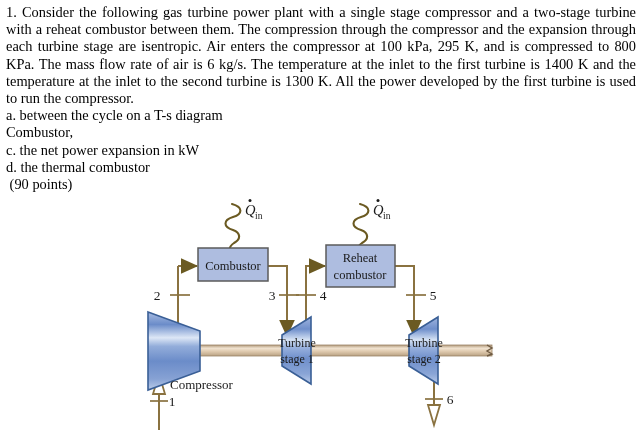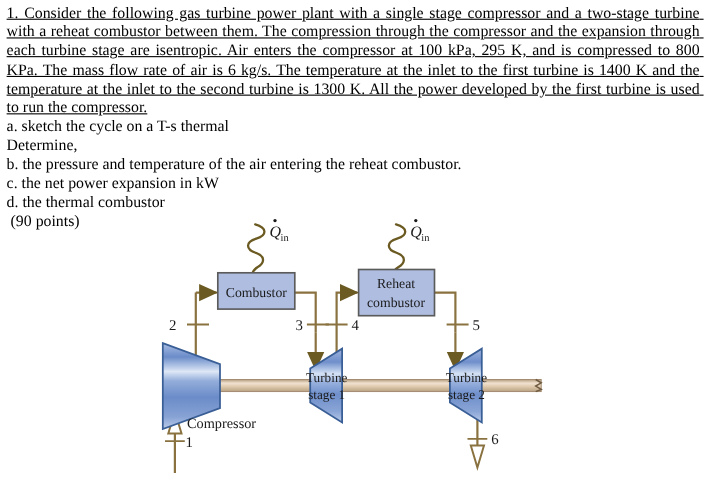--- a/index.html
+++ b/index.html
@@ -24,40 +24,38 @@
   #problem-text p {
     margin: 0;
     font-size: 14.4px;
     line-height: 17.2px;
     text-align: left;
     white-space: pre-wrap;
   }
   #problem-text p.para {
     text-align: justify;
     text-align-last: left;
-    text-decoration: underline;
   }
   #diagram {
     position: absolute;
     left: 0;
     top: 190px;
     width: 641px;
     height: 247px;
   }
   svg { display: block; }
   text { font-family: "Liberation Serif", "DejaVu Serif", serif; }
 </style>
 </head>
 <body>
 
 <div id="problem-text">
   <p class="para">1. Consider the following gas turbine power plant with a single stage compressor and a two-stage turbine with a reheat combustor between them. The compression through the compressor and the expansion through each turbine stage are isentropic. Air enters the compressor at 100 kPa, 295 K, and is compressed to 800 KPa. The mass flow rate of air is 6 kg/s. The temperature at the inlet to the first turbine is 1400 K and the temperature at the inlet to the second turbine is 1300 K. All the power developed by the first turbine is used to run the compressor.</p>
-  <p>a. sketch the cycle on a T-s thermal</p>
-  <p>Determine,</p>
-  <p>b. the pressure and temperature of the air entering the reheat combustor.</p>
+  <p>a. between the cycle on a T-s diagram</p>
+  <p>Combustor,</p>
   <p>c. the net power expansion in kW</p>
   <p>d. the thermal combustor</p>
   <p> (90 points)</p>
 </div>
 
 <div id="diagram">
 <svg width="641" height="247" viewBox="0 0 641 247" xmlns="http://www.w3.org/2000/svg">
   <defs>
     <linearGradient id="turbGrad" x1="0" y1="0" x2="0" y2="1">
       <stop offset="0%" stop-color="#9fb4de"></stop>

